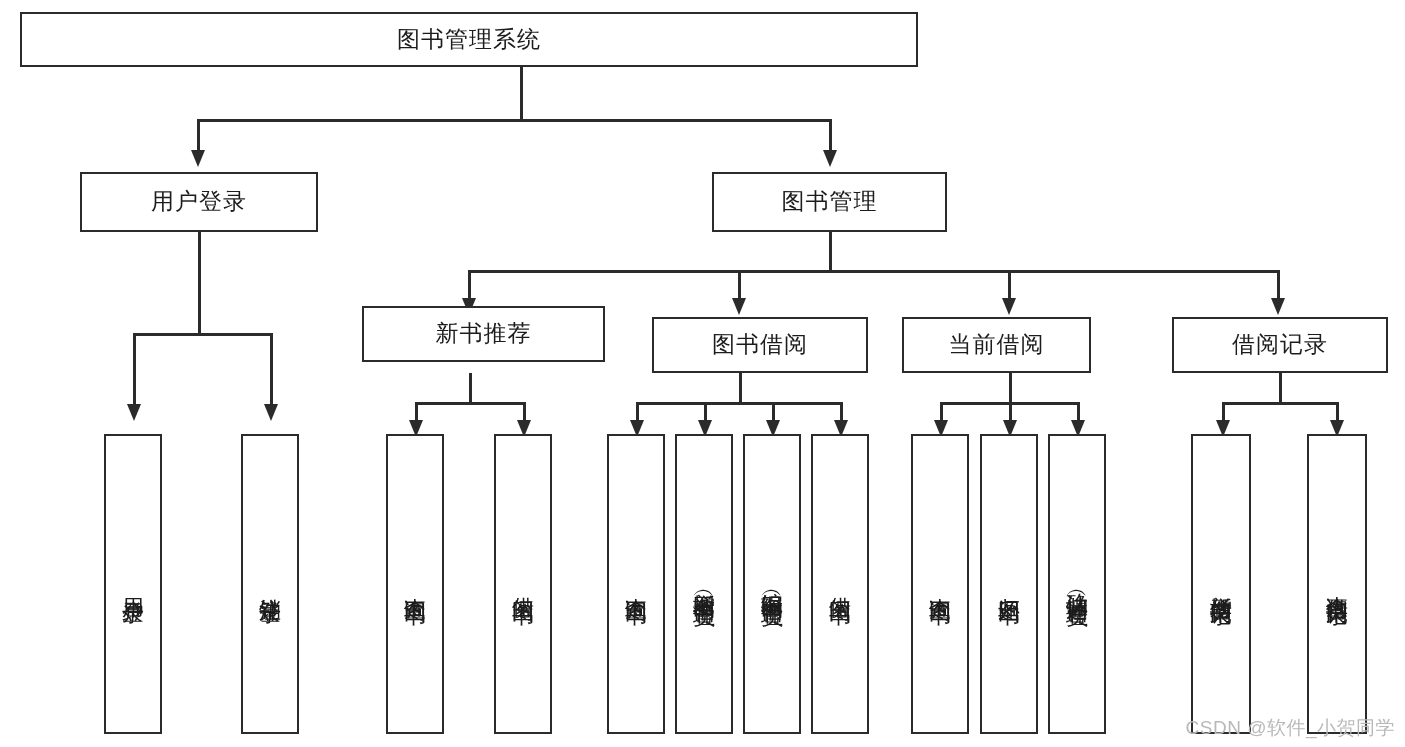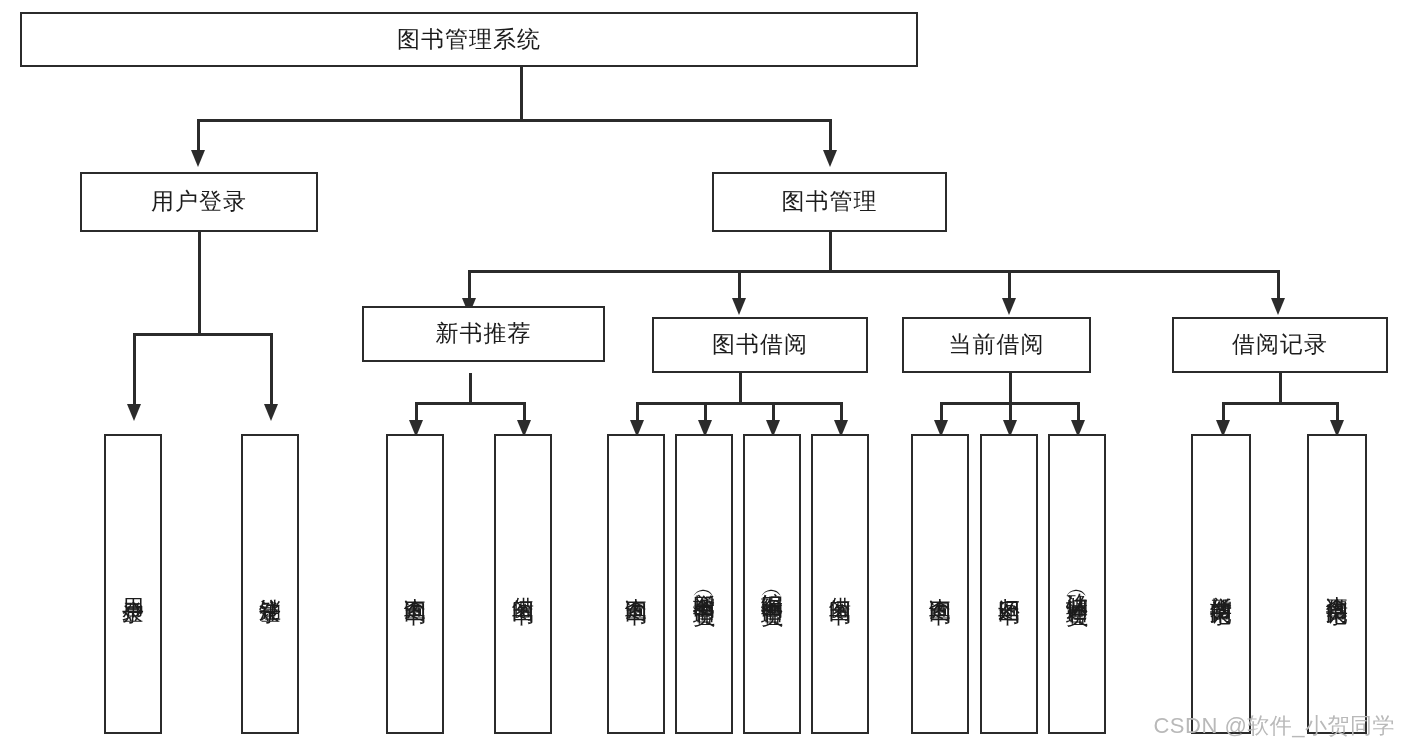--- a/index.html
+++ b/index.html
@@ -58,21 +58,21 @@
     width:0;height:0;
     border-left:7.5px solid transparent;
     border-right:7.5px solid transparent;
     border-top:17px solid #2b2b2b;
   }
   
   #watermark{
     position:absolute;
     right:10px;
     bottom:6px;
-    font-size:22px;
+    font-size:19px;
     color:#b9b9b9;
     letter-spacing:.5px;
     white-space:nowrap;
     user-select:none;
     text-align:center;
   }
 </style>
 </head>
 <body>
 

